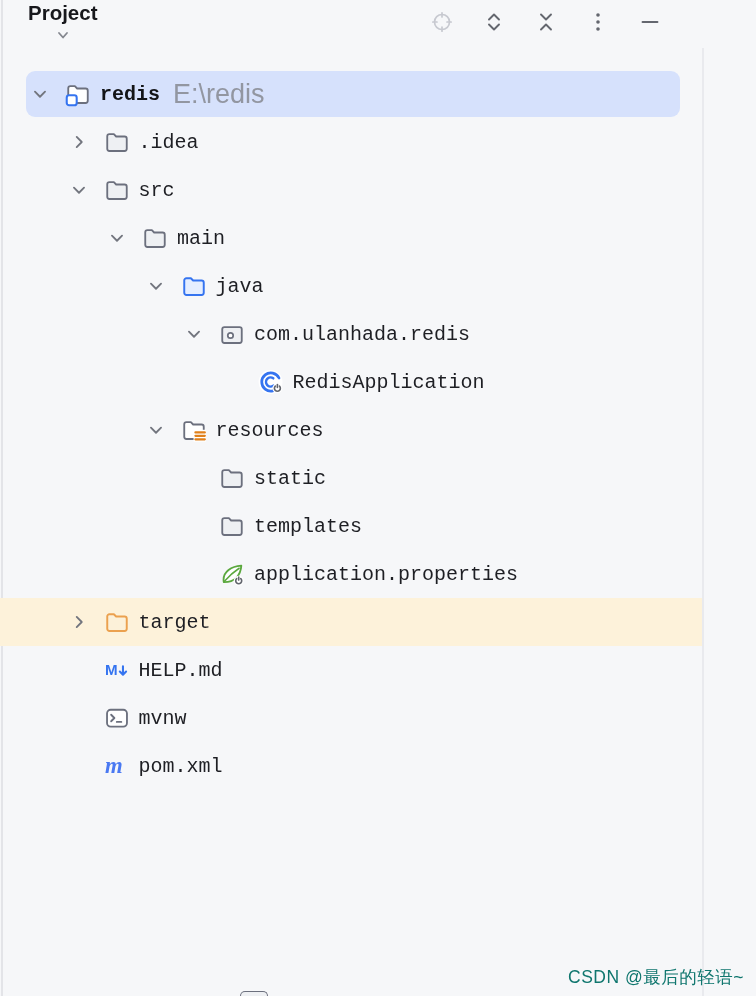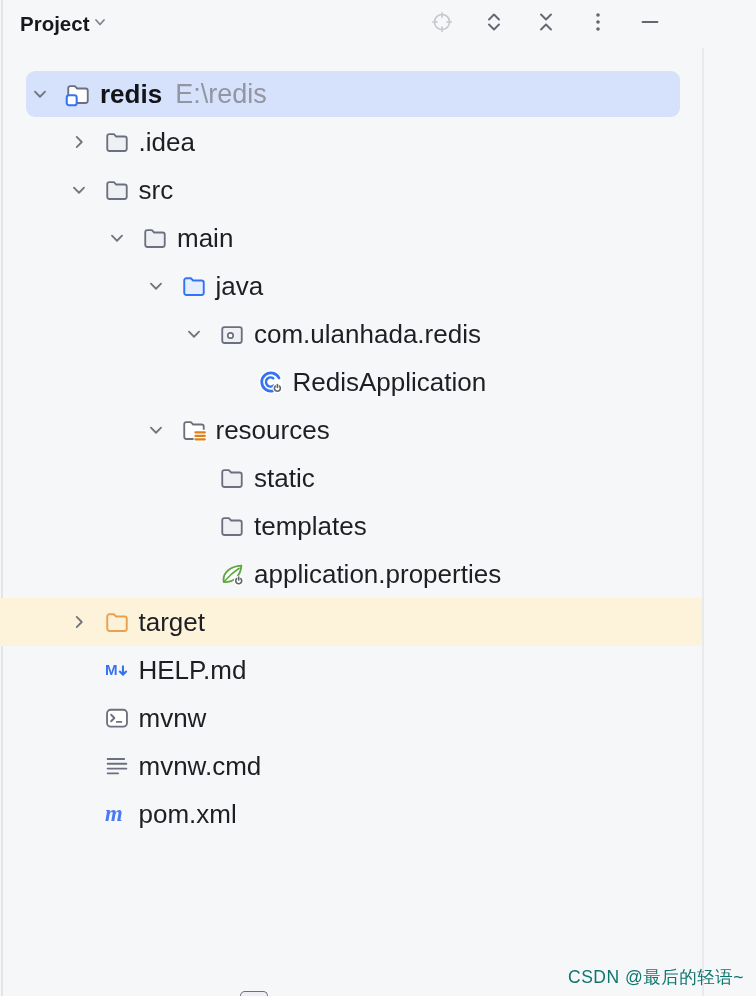--- a/index.html
+++ b/index.html
@@ -7,35 +7,35 @@
     width:756px;height:996px;overflow:hidden;position:relative;
     background:#f6f7f9;
     font-family:"Liberation Sans","DejaVu Sans",sans-serif;
     -webkit-font-smoothing:antialiased;
   }
   .left-edge{position:absolute;left:1px;top:0;bottom:0;width:2px;background:#e3e4e8;}
   .right-divider{position:absolute;left:702px;top:48px;bottom:0;width:2px;background:#e9eaee;}
 
   
   .header{position:absolute;top:0;left:0;right:0;height:48px;display:flex;align-items:center;}
-  .title-group{display:flex;align-items:center;gap:1px;margin-left:20px;cursor:pointer;}
+  .title-group{display:flex;align-items:center;gap:1px;margin-left:28px;cursor:pointer;flex-direction:column;}
   .title{font-size:20.5px;font-weight:600;color:#17181c;}
   .header-actions{position:absolute;left:430px;top:0;height:48px;display:flex;align-items:center;gap:28px;}
   .hbtn{width:24px;height:24px;display:flex;align-items:center;justify-content:center;cursor:pointer;border-radius:4px;}
 
   
   .tree{position:absolute;top:70px;left:0;right:0;}
   .row{position:relative;height:48px;display:flex;align-items:center;cursor:pointer;}
   .row-bg-selected{position:absolute;left:26px;width:654px;top:1px;bottom:1px;background:#d6e1fc;border-radius:9px;z-index:0;}
   .row-bg-hover{position:absolute;left:0;width:702px;top:0;bottom:0;background:#fdf2da;z-index:0;}
   .row > .content{position:relative;z-index:1;display:flex;align-items:center;width:100%;}
   .indent{flex:none;}
   .chev{flex:none;width:22px;height:22px;margin-right:14px;display:flex;align-items:center;justify-content:center;}
   .nodeicon{flex:none;width:26px;height:26px;margin-right:9px;display:flex;align-items:center;justify-content:center;}
-  .lbl{font-size:26px;color:#1e1f24;white-space:nowrap;}
+  .lbl{font-size:20px;color:#1e1f24;white-space:nowrap;font-family:Liberation Mono, monospace;}
   .lbl.bold{font-weight:700;color:#131417;}
   .sfx{font-size:27px;color:#9296a1;margin-left:13px;white-space:nowrap;}
 
   .watermark{position:absolute;right:12px;bottom:7px;font-size:17.5px;color:#0f766e;letter-spacing:.5px;}
   .partial-icon{position:absolute;left:240px;top:991px;width:26px;height:14px;
     border:1.8px solid #6c707e;border-bottom:none;border-radius:5px 5px 0 0;background:#eef0f3;}
 </style>
 </head>
 <body>
 
@@ -321,37 +321,20 @@
         </span>
         <span class="lbl">mvnw</span>
       </div>
     </div>
     <div class="row">
       <div class="content">
         <span class="indent" style="width: 67.5px;"></span>
         <span class="chev"></span>
         <span class="nodeicon">
           <svg width="26" height="26" viewBox="0 0 24 24">
-            <g stroke="#6c707e" stroke-width="1.8" stroke-linecap="round">
-              <line x1="3.4" y1="5.6" x2="18.6" y2="5.6"></line>
-              <line x1="3.4" y1="10" x2="20.6" y2="10"></line>
-              <line x1="3.4" y1="14.4" x2="20.6" y2="14.4"></line>
-              <line x1="3.4" y1="18.8" x2="13" y2="18.8"></line>
-            </g>
-          </svg>
-        </span>
-        <span class="lbl">mvnw.cmd</span>
-      </div>
-    </div>
-    <div class="row">
-      <div class="content">
-        <span class="indent" style="width: 67.5px;"></span>
-        <span class="chev"></span>
-        <span class="nodeicon">
-          <svg width="26" height="26" viewBox="0 0 24 24">
             <text x="1" y="18.5" font-family="Liberation Serif,serif" font-style="italic" font-weight="700" font-size="21" fill="#4a79f2">m</text>
           </svg>
         </span>
         <span class="lbl">pom.xml</span>
       </div>
     </div>
   </div>
 
 <div class="partial-icon"></div>
 <div class="watermark">CSDN @最后的轻语~</div>

